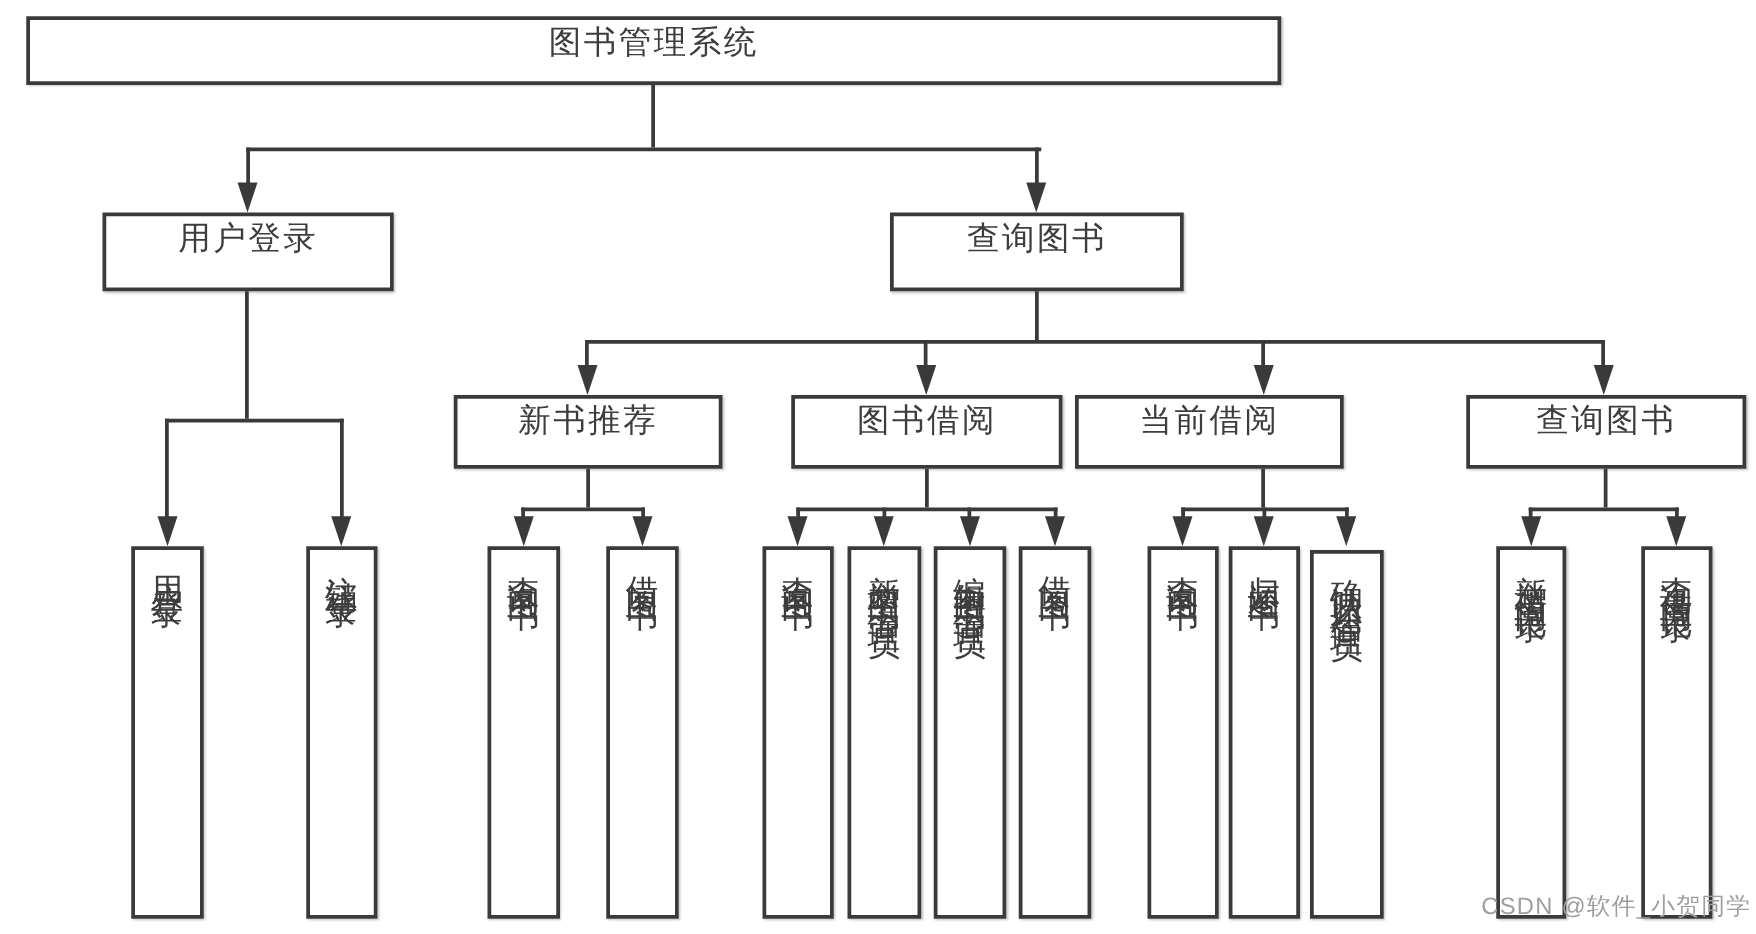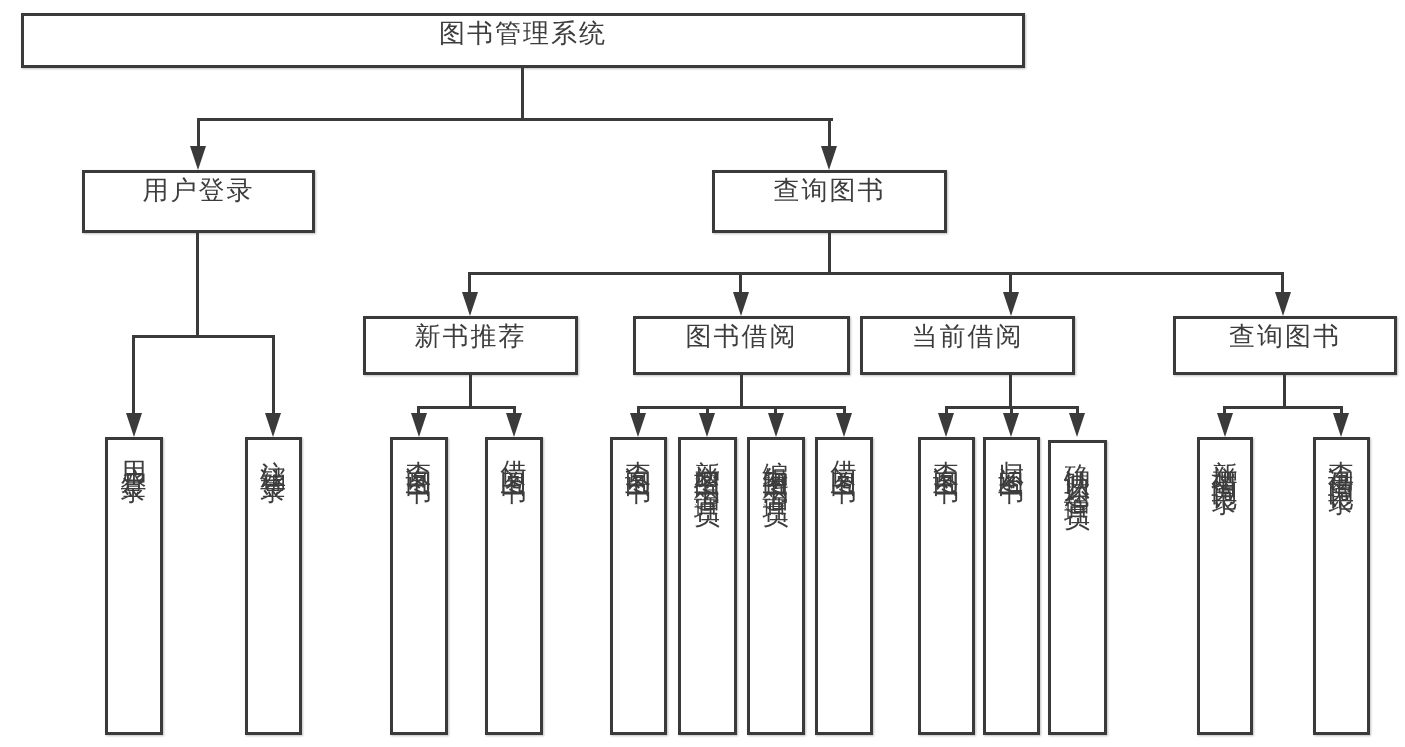--- a/index.html
+++ b/index.html
@@ -192,14 +192,15 @@
     <span class="vlabel">确认归还（管理员）</span>
   </div>
 
   <div class="box" style="left:1197px; top:437px; width:56px; height:298px;">
     <span class="vlabel">新增借阅记录</span>
   </div>
   <div class="box" style="left:1313px; top:437px; width:57px; height:298px;">
     <span class="vlabel">查询借阅记录</span>
   </div>
 
+  <div class="watermark">CSDN @软件_小贺同学</div>
 
 </div>
 
 </body></html>

